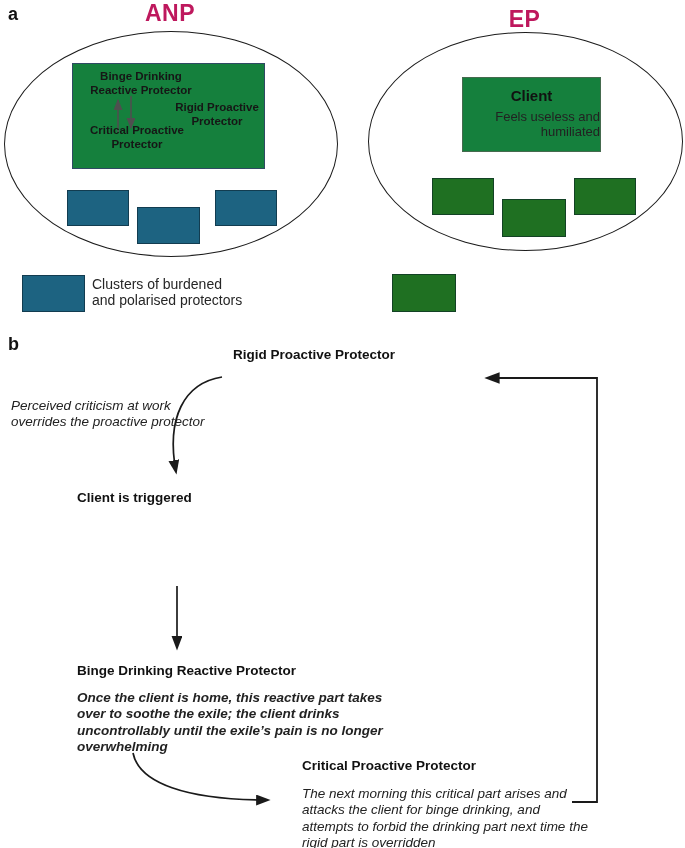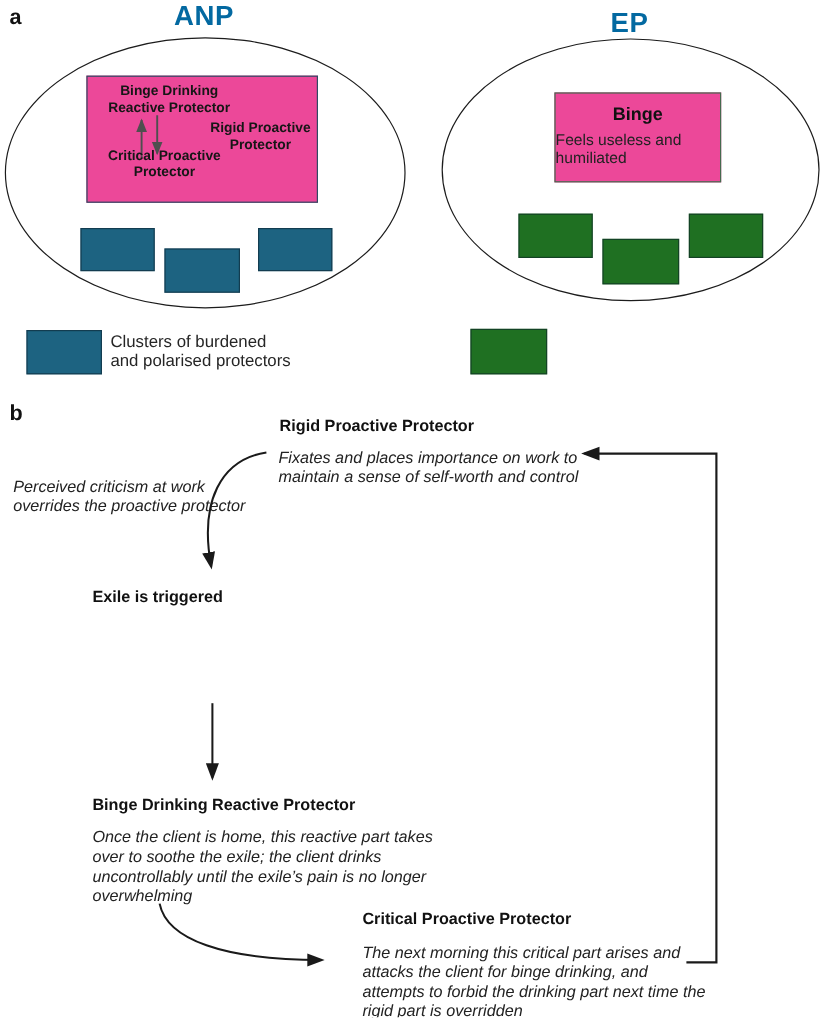--- a/index.html
+++ b/index.html
@@ -2,27 +2,27 @@
 <html><head>
 <meta charset="utf-8">
 <style>
   html,body{margin:0;padding:0;background:#ffffff;}
   .canvas{
     position:relative;width:685px;height:848px;background:#ffffff;
     font-family:"Liberation Sans","DejaVu Sans",sans-serif;color:#1a1a1a;overflow:hidden;
   }
   .abs{position:absolute;}
   .panel-label{font-size:18px;font-weight:bold;color:#111;}
-  .big-title{font-size:23px;font-weight:bold;text-align:center;letter-spacing:.5px;color:#0369a1;}
+  .big-title{font-size:23px;font-weight:bold;text-align:center;letter-spacing:.5px;color:#be185d;}
   .ellipse{border:1.6px solid #1c1c1c;border-radius:50%;}
-  .inner-box{background:#ec4899;border:1px solid #2f4a63;}
+  .inner-box{background:#15803d;border:1px solid #2f4a63;}
   .inner-box.green{border:1px solid #456a4e;}
   .part-label{font-size:11.5px;font-weight:bold;line-height:14px;text-align:center;color:#161616;}
   .exile-title{font-size:15px;font-weight:bold;text-align:center;color:#111;}
-  .exile-sub{font-size:13px;line-height:15px;text-align:left;color:#222;white-space:pre-line;}
+  .exile-sub{font-size:13px;line-height:15px;text-align:right;color:#222;white-space:pre-line;}
   .swatch{border:1px solid rgba(10,30,40,.55);}
   .legend-text{font-size:14px;line-height:15.5px;color:#262626;white-space:pre-line;}
   .step-title{font-size:13.5px;font-weight:bold;color:#111;white-space:nowrap;}
   .step-body{font-size:13.5px;font-style:italic;line-height:16.4px;color:#222;white-space:pre-line;}
   .annotation{font-size:13.5px;font-style:italic;line-height:16.4px;color:#222;white-space:pre-line;}
   svg{display:block;}
   .overlay{pointer-events:none;}
 </style>
 </head>
 <body>
@@ -59,44 +59,42 @@
 
   <div class="abs swatch" style="left: 22px; top: 275px; width: 61px; height: 35px; background-color: rgb(29, 99, 129);"></div>
   <div class="abs big-title" style="left:368px;top:6px;width:313px;">EP</div>
 
   <div class="abs legend-text" style="left:92px;top:277px;">Clusters of burdened
 and polarised protectors</div>
 
   <div class="abs ellipse" style="left:368px;top:32px;width:313px;height:217px;"></div>
 
   <div class="abs inner-box green" style="left:462px;top:77px;width:137px;height:73px;">
-    <div class="abs exile-title" style="left:0;top:9px;width:137px;">Binge</div>
+    <div class="abs exile-title" style="left:0;top:9px;width:137px;">Client</div>
     <div class="abs exile-sub" style="left:0;top:31px;width:137px;">Feels useless and
 humiliated</div>
   </div>
 
   <div class="abs swatch" style="left: 432px; top: 178px; width: 60px; height: 35px; background-color: rgb(31, 112, 34);"></div>
   <div class="abs swatch" style="left: 502px; top: 199px; width: 62px; height: 36px; background-color: rgb(31, 112, 34);"></div>
   <div class="abs swatch" style="left: 574px; top: 178px; width: 60px; height: 35px; background-color: rgb(31, 112, 34);"></div>
 
   <div class="abs swatch" style="left: 392px; top: 274px; width: 62px; height: 36px; background-color: rgb(31, 112, 34);"></div>
 
   <div class="abs panel-label" style="left:8px;top:334px;">b</div>
 
   <div class="abs step-title" style="left:233px;top:347px;">Rigid Proactive Protector</div>
-  <div class="abs step-body" style="left:232px;top:374px;">Fixates and places importance on work to
-maintain a sense of self-worth and control</div>
 
   <div class="abs annotation" style="left:11px;top:398px;">Perceived criticism at work
 overrides the proactive protector</div>
 
-  <div class="abs step-title" style="left:77px;top:490px;">Exile is triggered</div>
+  <div class="abs step-title" style="left:77px;top:490px;">Client is triggered</div>
 
   <div class="abs step-title" style="left:77px;top:663px;">Binge Drinking Reactive Protector</div>
-  <div class="abs step-body" style="left:77px;top:690px;">Once the client is home, this reactive part takes
+  <div class="abs step-body" style="left:77px;top:690px;font-weight:bold;">Once the client is home, this reactive part takes
 over to soothe the exile; the client drinks
 uncontrollably until the exile’s pain is no longer
 overwhelming</div>
 
   <div class="abs step-title" style="left:302px;top:758px;">Critical Proactive Protector</div>
   <div class="abs step-body" style="left:302px;top:786px;">The next morning this critical part arises and
 attacks the client for binge drinking, and
 attempts to forbid the drinking part next time the
 rigid part is overridden</div>
 

